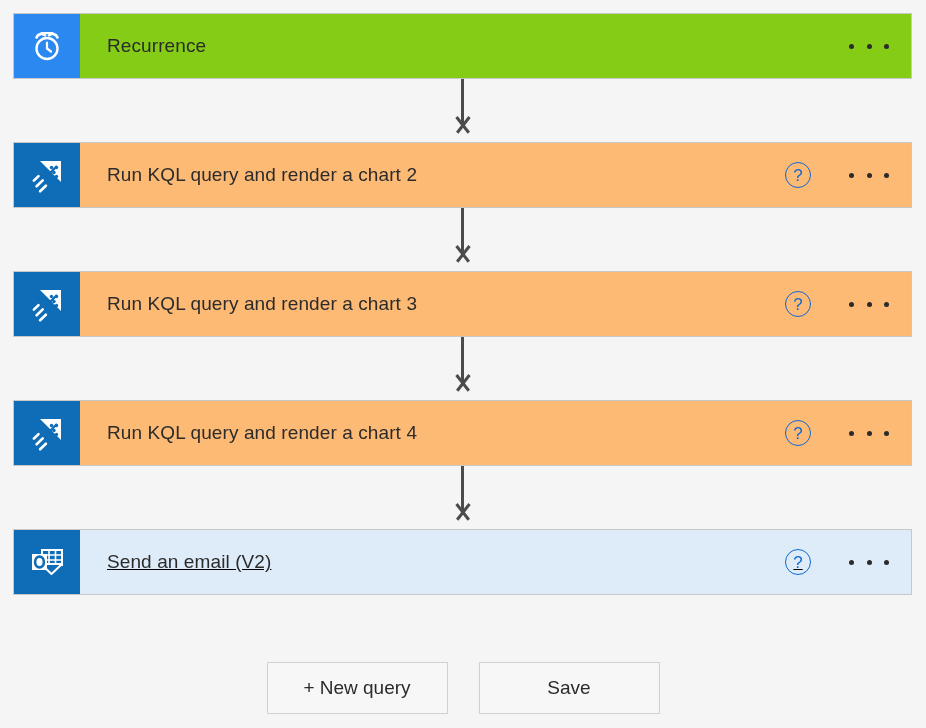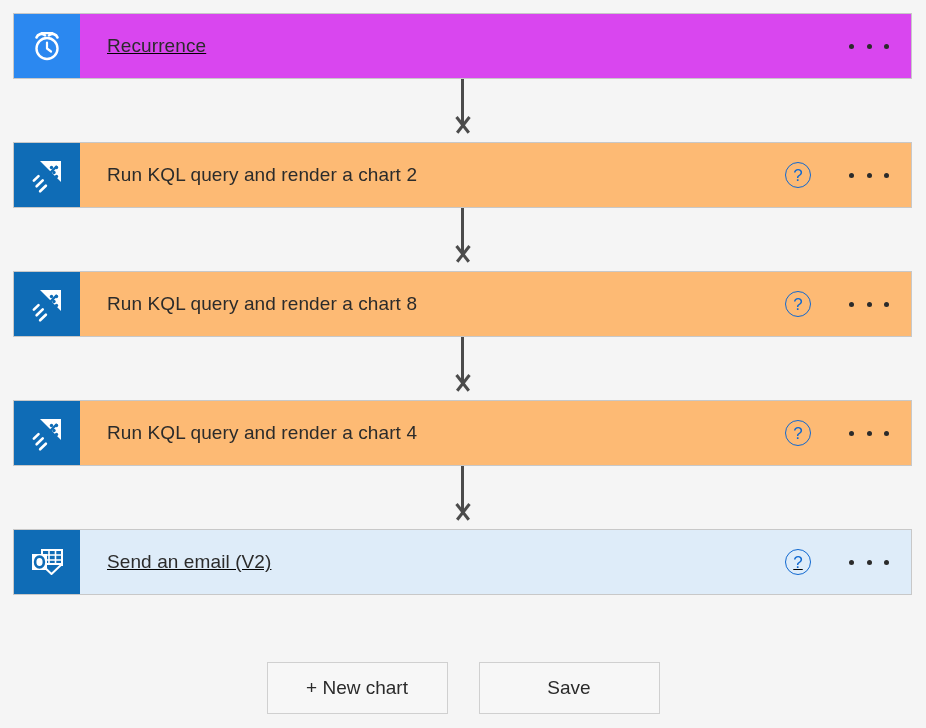--- a/index.html
+++ b/index.html
@@ -28,21 +28,21 @@
     position: absolute;
     left: 13px;
     width: 899px;
     height: 66px;
     box-sizing: border-box;
     border: 1px solid #c8c8c8;
     display: flex;
     align-items: stretch;
     overflow: hidden;
   }
-  .card.trigger   { background: #d946ef; text-decoration: underline; }
+  .card.trigger   { background: #84cc16; }
   .card.action    { background: #fdba74; }
   .card.mail      { background: #deecf9; text-decoration: underline; }
 
   .card-icon {
     width: 66px;
     min-width: 66px;
     height: 100%;
     display: flex;
     align-items: center;
     justify-content: center;
@@ -237,21 +237,21 @@
         <path d="M7 34 L30 11" stroke="#0f6cb6" stroke-width="2.4" fill="none"></path>
         <circle cx="24.5" cy="12.5" r="1.7" fill="#0f6cb6"></circle>
         <circle cx="29.5" cy="12.5" r="1.7" fill="#0f6cb6"></circle>
         <circle cx="27" cy="17.5" r="1.7" fill="#0f6cb6"></circle>
         <circle cx="29.5" cy="21.5" r="1.7" fill="#0f6cb6"></circle>
         <path d="M6 23.5 L12.5 23.5" stroke="#ffffff" stroke-width="2.6" stroke-linecap="round" transform="rotate(-44 9 23.5)"></path>
         <path d="M8.5 28.5 L17 28.5" stroke="#ffffff" stroke-width="2.6" stroke-linecap="round" transform="rotate(-44 12.5 28.5)"></path>
         <path d="M12 33.5 L20 33.5" stroke="#ffffff" stroke-width="2.6" stroke-linecap="round" transform="rotate(-44 16 33.5)"></path>
       </svg>
     </div>
-    <div class="card-title">Run KQL query and render a chart 8</div>
+    <div class="card-title">Run KQL query and render a chart 3</div>
     <div class="card-right">
       <div class="help-icon">?</div>
       <div class="ellipsis">
         <i></i>
         <i></i>
         <i></i>
       </div>
     </div>
   </div>
 
@@ -305,17 +305,17 @@
       <div class="help-icon">?</div>
       <div class="ellipsis">
         <i></i>
         <i></i>
         <i></i>
       </div>
     </div>
   </div>
 
   <div class="footer-buttons">
-    <button class="flat-button new-step">+ New chart</button>
+    <button class="flat-button new-step">+ New query</button>
     <button class="flat-button save">Save</button>
   </div>
 
 </div>
 
 </body></html>

